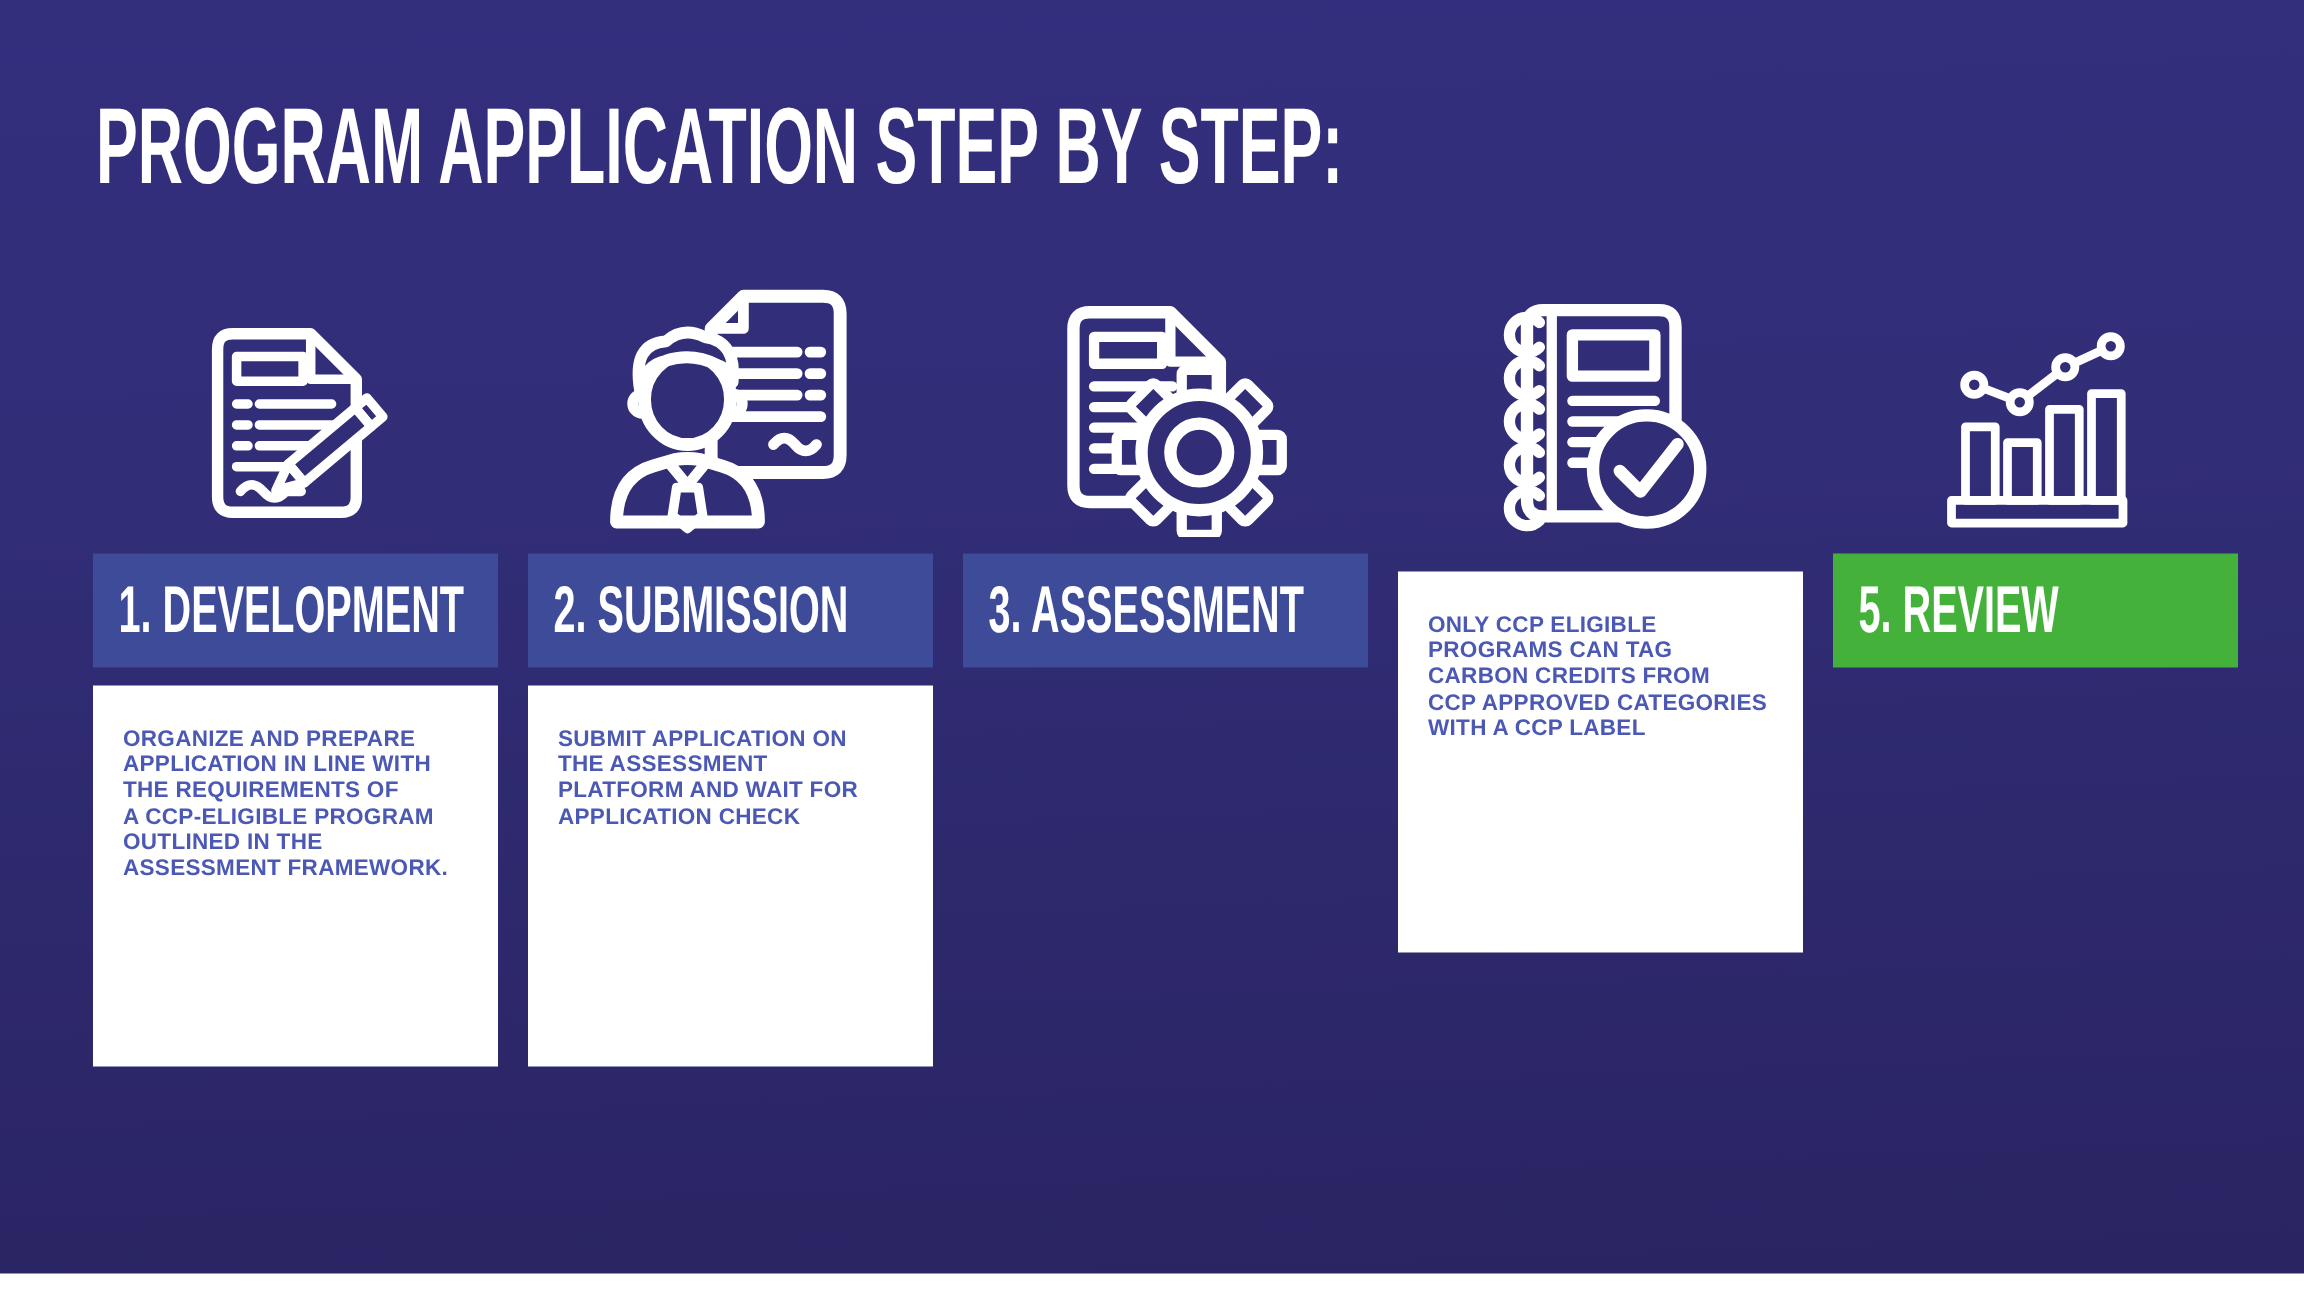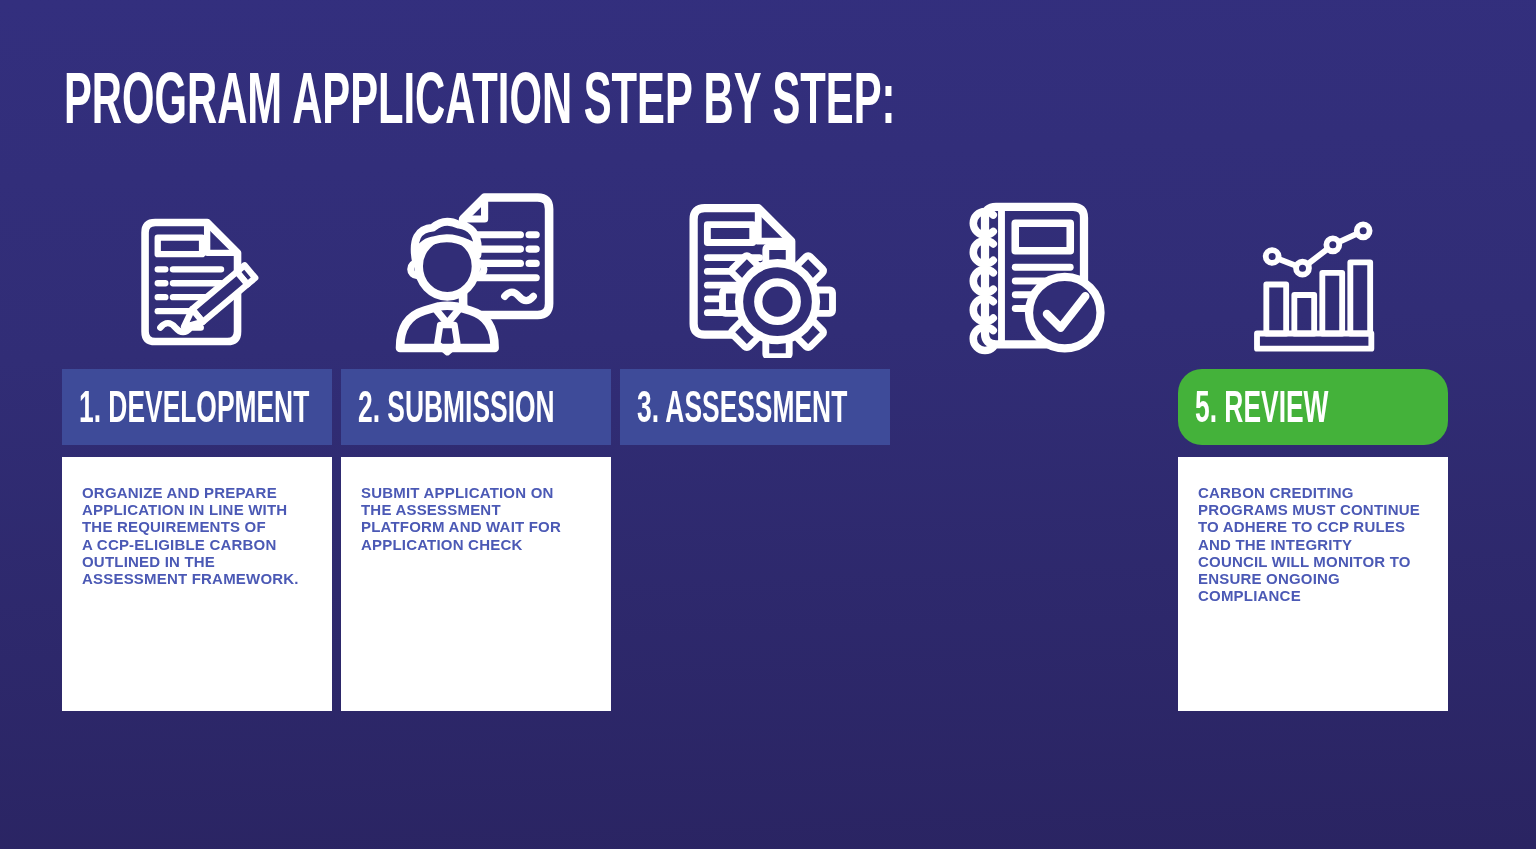--- a/index.html
+++ b/index.html
@@ -13,32 +13,32 @@
       var(--background-bottom,#2a2462) 100%);
   }
   .title {
     position:absolute; top:62px; left:64px;
     color:#ffffff; font-size:72px; font-weight:700; line-height:1;
     white-space:nowrap; letter-spacing:0px;
     transform:scaleX(0.58); transform-origin:left top;
   }
   .steps {
     position:absolute; left:62px; top:182px;
-    display:flex; gap:9px;justify-content:center;
+    display:flex; gap:20px;justify-content:center;
   }
   .step { width:270px; display:flex; flex-direction:column; }
   .icon-box {
     height:176px; display:flex; align-items:flex-end; justify-content:center;
     margin-bottom:11px;
   }
   .bar {
     height:76px; background:var(--header-blue,#3e4b99);
     display:flex; align-items:center; padding-left:17px;
   }
-  .step.highlight .bar { background:var(--header-green,#44b23a);border-radius:24px; }
+  .step.highlight .bar { background:var(--header-green,#44b23a); }
   .bar-label {
     color:#ffffff; font-size:44px; font-weight:700; white-space:nowrap;
     transform:scaleX(0.6); transform-origin:left center;
   }
   .card {
     margin-top:12px; height:254px; background:var(--card-bg,#ffffff);
     padding:27px 16px 0 20px;
   }
   .card-text {
     color:var(--body-text,#4b59b5); font-size:15px; font-weight:700;
@@ -74,21 +74,21 @@
           </g>
         </svg>
       </div>
       <div class="bar">
         <span class="bar-label">1. DEVELOPMENT</span>
       </div>
       <div class="card">
         <div class="card-text">ORGANIZE AND PREPARE
 APPLICATION IN LINE WITH
 THE REQUIREMENTS OF
-A CCP-ELIGIBLE CARBON
+A CCP-ELIGIBLE PROGRAM
 OUTLINED IN THE
 ASSESSMENT FRAMEWORK.</div>
       </div>
     </div>
 
     <div class="step">
       <div class="icon-box">
         <svg class="icon" viewBox="0 0 120 120" width="172" height="172" stroke-width="6" stroke-linecap="round" stroke-linejoin="round">
           <path d="M66 8 H103 Q111 8 111 16 V82 Q111 90 103 90 H59 Q51 90 51 82 V23 Z"></path>
           <path d="M66 8 V23 H51" stroke-width="5"></path>
@@ -159,45 +159,43 @@
           <path d="M46 84 h24" stroke-width="5"></path>
           <path d="M30 16 A8.5 8.5 0 1 0 30 28" stroke-width="5.5"></path>
           <path d="M30 37 A8.5 8.5 0 1 0 30 49" stroke-width="5.5"></path>
           <path d="M30 58 A8.5 8.5 0 1 0 30 70" stroke-width="5.5"></path>
           <path d="M30 79 A8.5 8.5 0 1 0 30 91" stroke-width="5.5"></path>
           <path d="M30 100 A8.5 8.5 0 1 0 30 112" stroke-width="5.5"></path>
           <circle class="op" cx="82" cy="87" r="26"></circle>
           <path d="M69 88 L79 98 L97 75" stroke-width="6"></path>
         </svg>
       </div>
+      <div class="card">
+        <div class="card-text">ONLY CCP ELIGIBLE
+PROGRAMS CAN TAG
+CARBON CREDITS FROM
+CCP APPROVED CATEGORIES
+WITH A CCP LABEL</div>
+      </div>
     </div>
 
     <div class="step highlight">
       <div class="icon-box">
         <svg class="icon" viewBox="0 0 120 120" width="140" height="140" stroke-width="5" stroke-linecap="round" stroke-linejoin="round">
           <rect x="12" y="99" width="98" height="13"></rect>
           <rect x="20" y="57" width="17" height="42"></rect>
           <rect x="44" y="66" width="17" height="33"></rect>
           <rect x="68" y="47" width="17" height="52"></rect>
           <rect x="92" y="38" width="17" height="61"></rect>
           <path d="M25 33 L51 43 L77 23 L103 11"></path>
           <circle class="op" cx="25" cy="33" r="5.5"></circle>
           <circle class="op" cx="51" cy="43" r="5.5"></circle>
           <circle class="op" cx="77" cy="23" r="5.5"></circle>
           <circle class="op" cx="103" cy="11" r="5.5"></circle>
         </svg>
       </div>
       <div class="bar">
         <span class="bar-label">5. REVIEW</span>
       </div>
-      <div class="card">
-        <div class="card-text">CARBON CREDITING
-PROGRAMS MUST CONTINUE
-TO ADHERE TO CCP RULES
-AND THE INTEGRITY
-COUNCIL WILL MONITOR TO
-ENSURE ONGOING
-COMPLIANCE</div>
-      </div>
     </div>
 
   </div>
 </div>
 
 </body></html>

